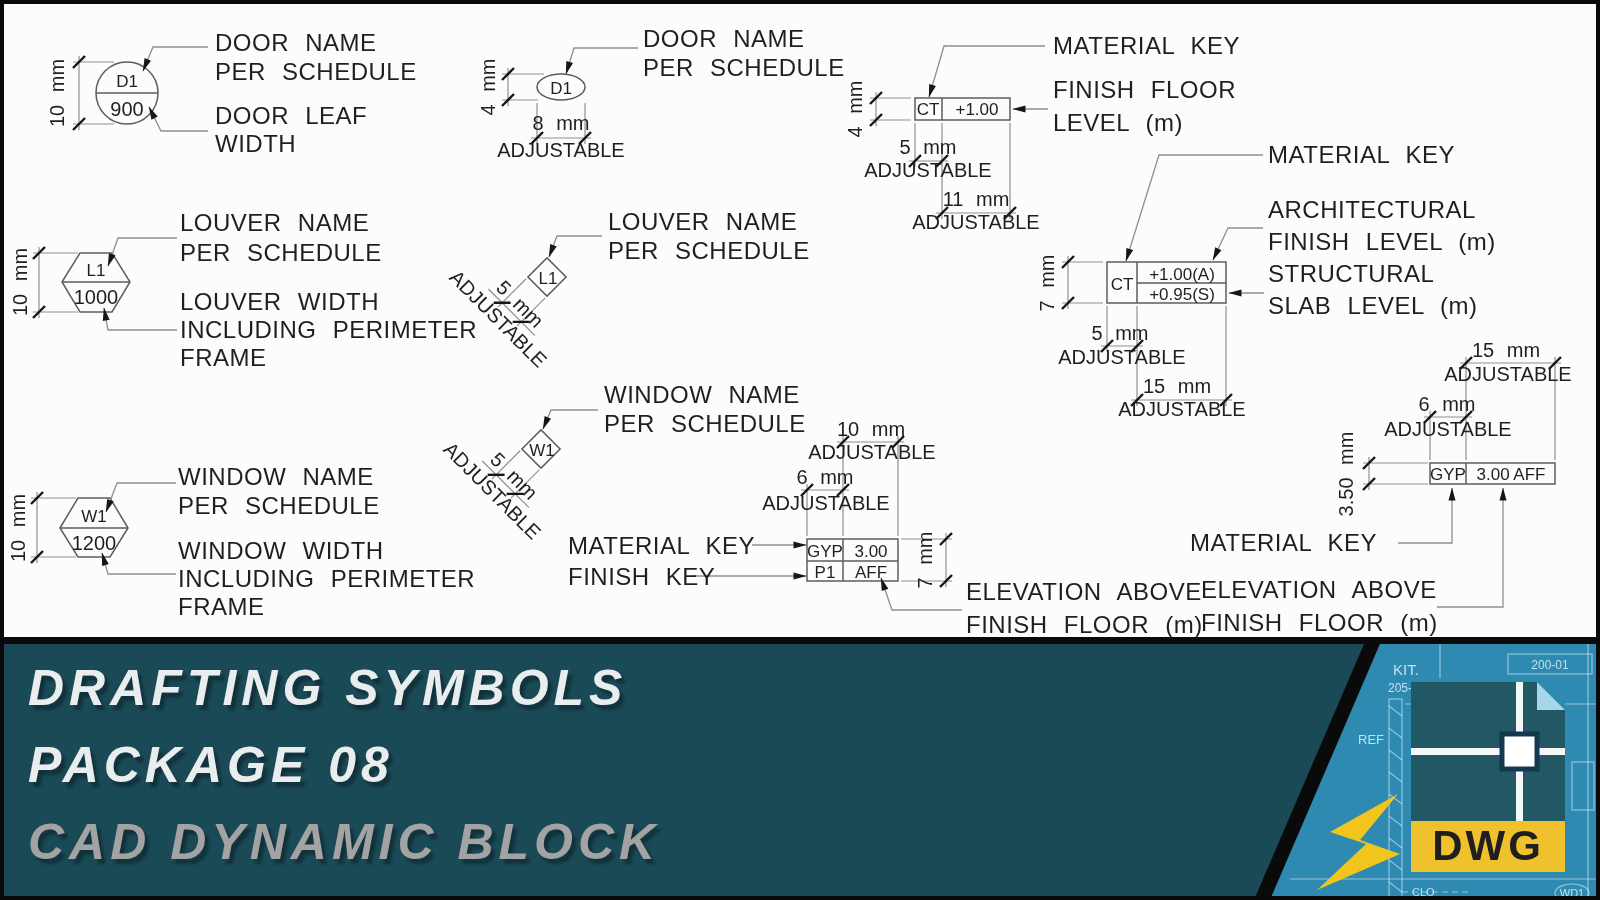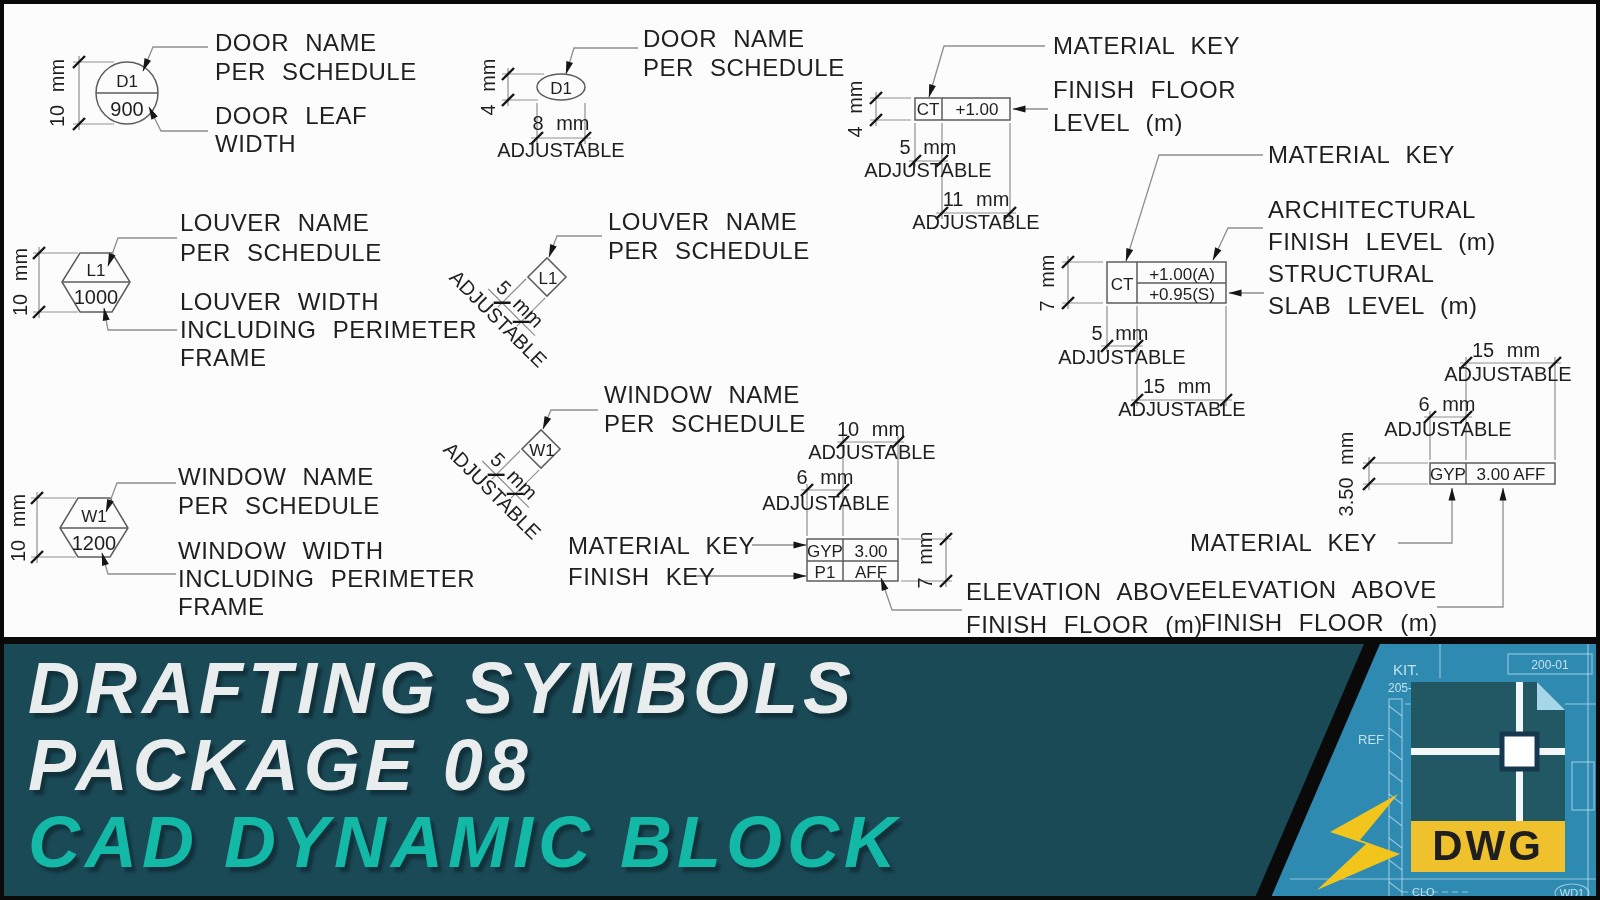--- a/index.html
+++ b/index.html
@@ -17,24 +17,24 @@
   .lbl{font-size:24px;letter-spacing:.5px;word-spacing:9px;}
   .dim{font-size:20px;word-spacing:7px;}
   .sym{font-size:17px;}
   .val{font-size:20px;}
   .cell{font-size:17px;}
 
   
   .banner{position:absolute;left:0;top:637px;width:1600px;height:263px;background:#1b4a57;
           border-top:7px solid #0a0a0a;box-sizing:border-box;z-index:5;}
   .banner-text{position:absolute;left:28px;top:6px;font-weight:700;font-style:italic;
-               font-size:72px;line-height:77px;letter-spacing:5px;white-space:nowrap;
+               font-size:50px;line-height:77px;letter-spacing:5px;white-space:nowrap;
                text-shadow:4px 5px 3px rgba(8,25,32,.5);}
   .bline{display:block;color:#e9edee;}
-  .bline.yellow{color:#14b8a6;}
+  .bline.yellow{color:#a3a3a3;}
   .banner-svg{position:absolute;left:0;top:0;}
   .bp{stroke:rgba(222,243,251,.55);stroke-width:1.2;fill:none;}
   .bpt{fill:rgba(228,247,253,.8);font-size:12px;}
 </style>
 </head>
 <body>
 
 <div class="stage">
   <div class="page-border"></div>
 

